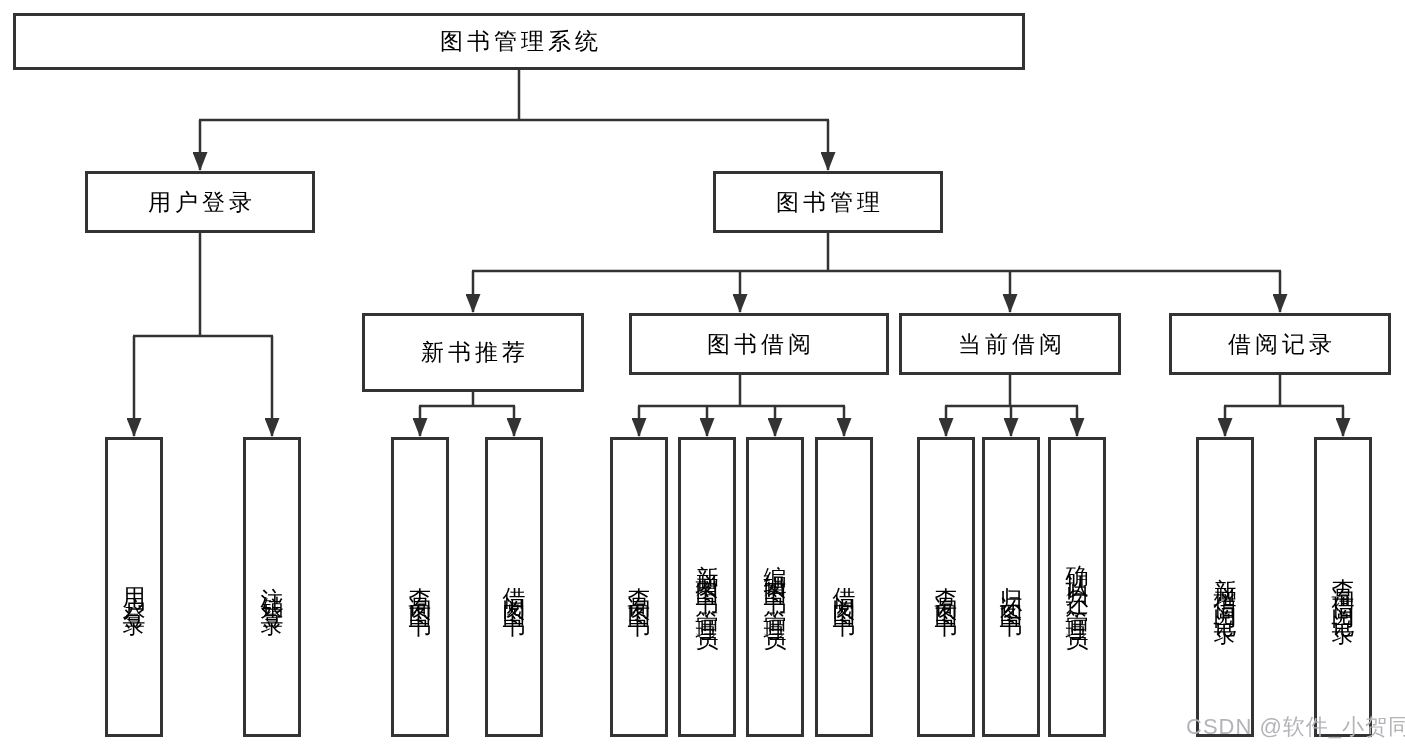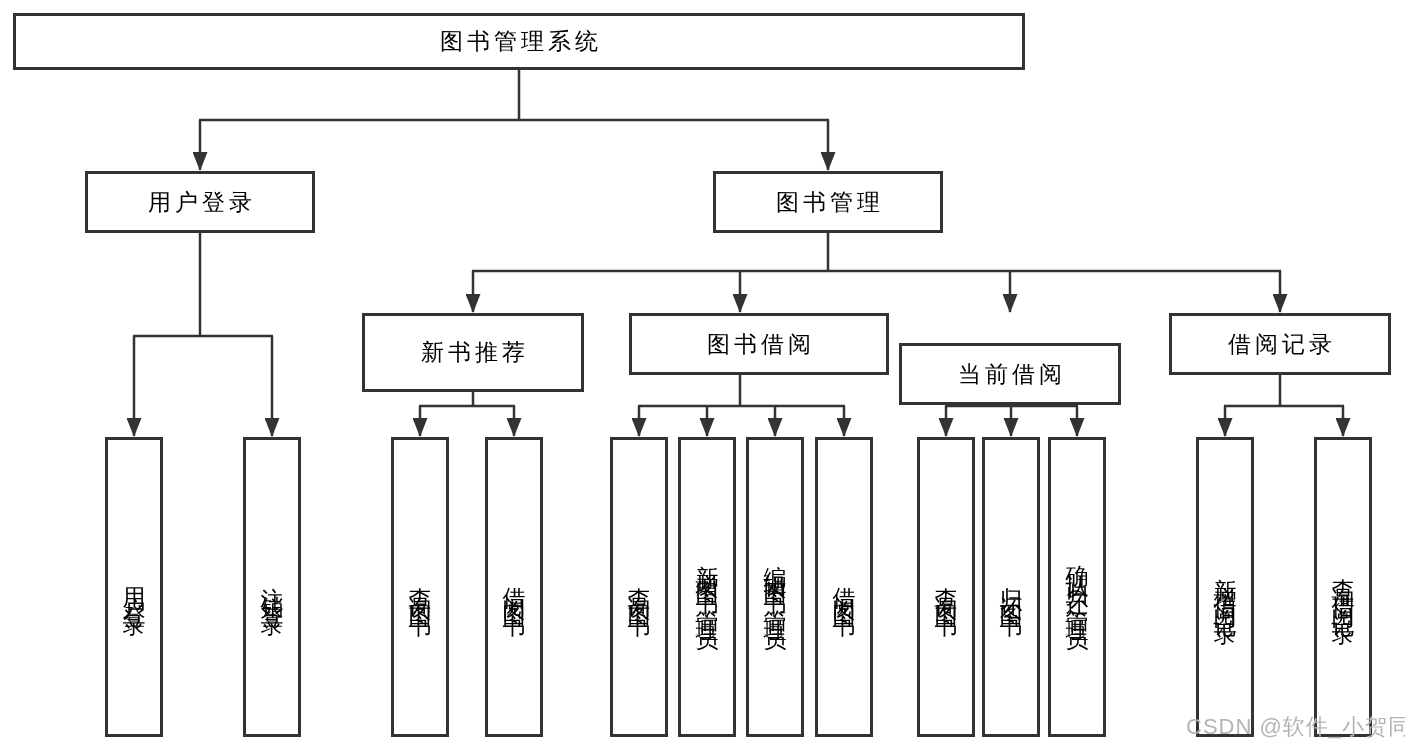--- a/index.html
+++ b/index.html
@@ -15,21 +15,21 @@
   .v{writing-mode:vertical-rl;text-orientation:mixed;
      letter-spacing:9px;display:grid;place-items:center;}
   
   .n-root{left:13px;top:13px;width:1012px;height:57px;}
   
   .n-userlogin{left:85px;top:171px;width:230px;height:62px;}
   .n-bookmgmt{left:713px;top:171px;width:230px;height:62px;}
   
   .n-newbook{left:362px;top:313px;width:222px;height:79px;}
   .n-borrow{left:629px;top:313px;width:260px;height:62px;}
-  .n-current{left:899px;top:313px;width:222px;height:62px;margin-top:30px;}
+  .n-current{left:899px;top:313px;width:222px;height:62px;}
   .n-record{left:1169px;top:313px;width:222px;height:62px;}
   
   .leaf{top:437px;width:58px;height:300px;}
   .l-1a{left:105px;} .l-1b{left:243px;}
   .l-2a{left:391px;} .l-2b{left:485px;}
   .l-3a{left:610px;} .l-3b{left:678px;} .l-3c{left:746px;} .l-3d{left:815px;}
   .l-4a{left:917px;} .l-4b{left:982px;} .l-4c{left:1048px;}
   .l-5a{left:1196px;} .l-5b{left:1314px;}
   .watermark{position:absolute;left:1186px;top:712px;z-index:3;
              font-size:22px;letter-spacing:1px;color:#b4b4b8;white-space:nowrap;}

